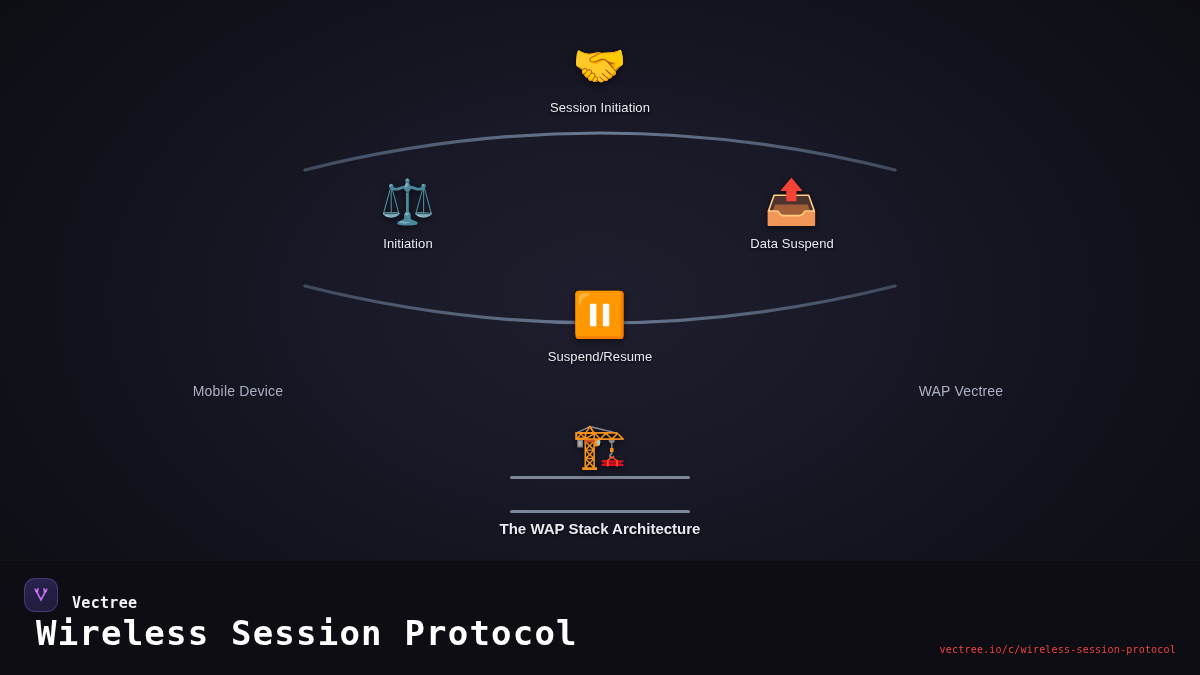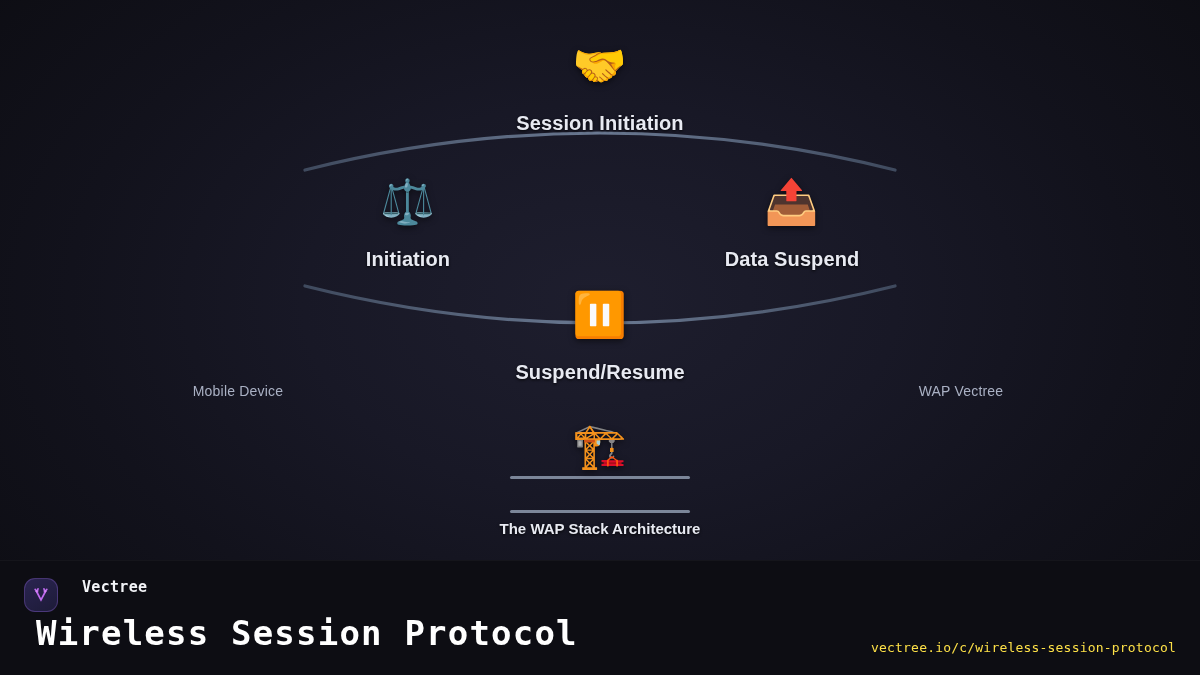--- a/index.html
+++ b/index.html
@@ -44,23 +44,23 @@
     white-space:nowrap;
   }
   .node .glyph {
     font-size:44px;
     line-height:52px;
     height:52px;
     display:block;
     filter:drop-shadow(0 2px 3px rgba(0,0,0,.55));
   }
   .node .caption {
-    margin-top:20px;
-    font-size:20px;
-    font-weight:bold;
+    margin-top:8px;
+    font-size:13px;
+    font-weight:normal;
     color:#e8eaf2;
     letter-spacing:.1px;
     text-shadow:0 1px 3px rgba(0,0,0,.85);
   }
 
   #node-session  { left:600px; top:40px; }
   #node-negot    { left:408px; top:176px; }
   #node-data     { left:792px; top:176px; }
   #node-suspend  { left:600px; top:289px; }
 
@@ -117,22 +117,22 @@
     position:absolute;
     left:0; bottom:0;
     width:1200px; height:115px;
     background:#0d0d13;
     border-top:1px solid rgba(255,255,255,.035);
   }
   #brand-row {
     position:absolute;
     left:24px; top:17px;
     display:flex;
-    align-items:flex-start;
-    gap:24px;
+    align-items:flex-end;
+    gap:14px;
   }
   #brand-logo {
     width:34px; height:34px;
     border-radius:11px;
     background:linear-gradient(150deg,#2a2450 0%, #1d1b38 100%);
     border:1px solid rgba(160,110,235,.30);
     display:flex;
     align-items:center;
     justify-content:center;
     flex:0 0 auto;
@@ -151,22 +151,22 @@
     font-size:34px;
     font-weight:bold;
     color:#ffffff;
     letter-spacing:1.2px;
     white-space:nowrap;
   }
   #footer-url {
     position:absolute;
     right:24px; bottom:20px;
     font-family:"DejaVu Sans Mono", monospace;
-    font-size:13px;
-    color:#fde047;
+    font-size:10px;
+    color:#ef4444;
     letter-spacing:.2px;
     white-space:nowrap;
   }
 </style>
 </head>
 <body>
 
 <div id="stage">
 
   <svg id="arcs" viewBox="0 0 1200 675" width="1200" height="675">

